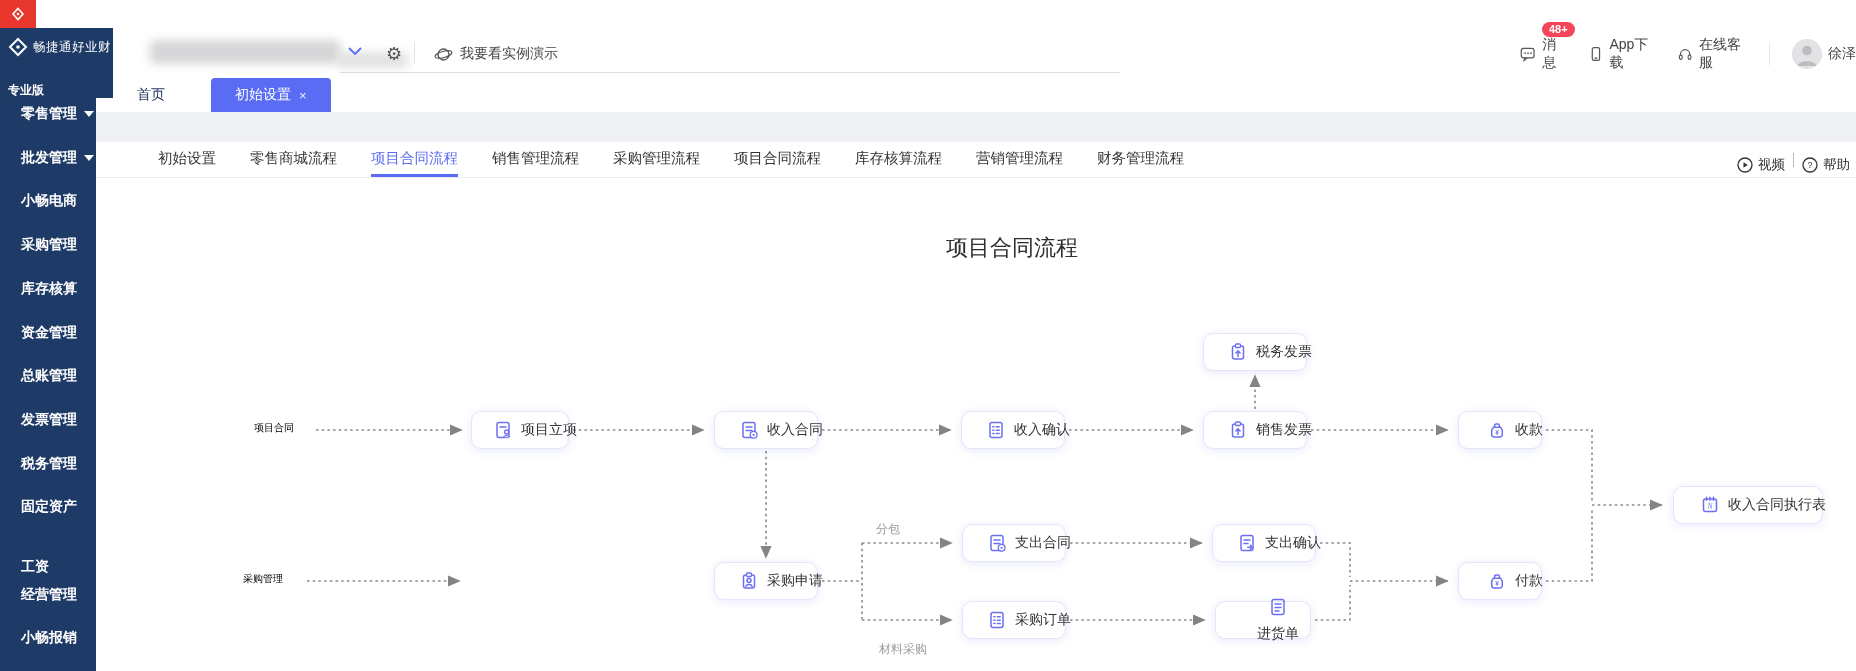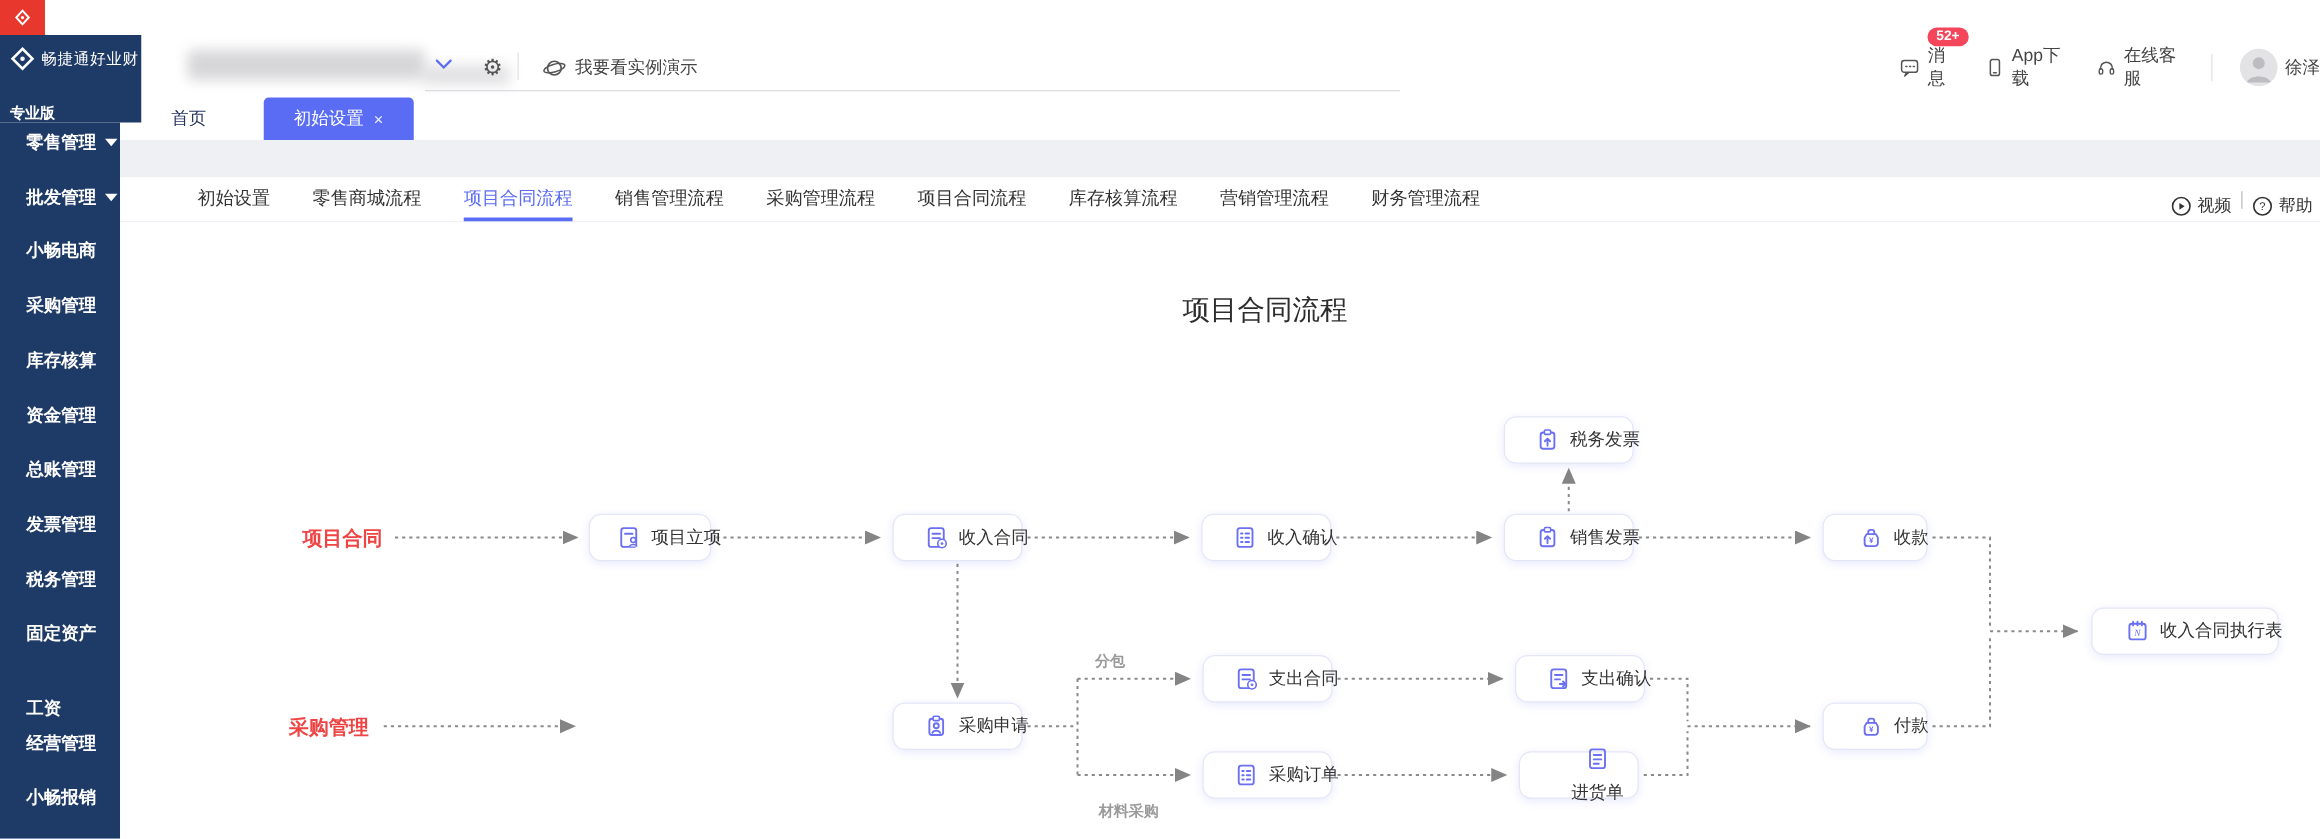--- a/index.html
+++ b/index.html
@@ -53,22 +53,22 @@
     font-size:13.5px;color:#333;}
   .sb-link{display:flex;align-items:center;gap:5px;cursor:pointer;margin-top:10px;}
   #subbar-div{width:1px;height:14px;background:#bbb;}
   
   #canvas{left:96px;top:178px;width:1760px;height:493px;background:#fff;}
   #flow-title{left:812px;top:233px;width:400px;text-align:center;font-size:22px;color:#2d2d2d;font-weight:500;}
   #edges-svg{left:0;top:0;width:1856px;height:671px;pointer-events:none;z-index:4;}
   .flow-node{position:absolute;height:38px;background:#fff;border:1px solid #e4e6f8;border-radius:10px;
     box-shadow:0 2px 8px rgba(90,108,243,.14);display:flex;align-items:center;justify-content:center;gap:8px;
     font-size:14px;color:#333;font-weight:500;box-sizing:border-box;z-index:5;cursor:pointer;white-space:nowrap;padding-left:30px;}
-  .row-label{position:absolute;font-size:16px;color:#ef4444;font-weight:700;white-space:nowrap;z-index:5;}
-  .branch-label{position:absolute;font-size:12px;color:#9a9a9a;white-space:nowrap;z-index:5;font-weight:bold;}
+  .row-label{position:absolute;font-size:10px;color:#000000;font-weight:400;white-space:nowrap;z-index:5;}
+  .branch-label{position:absolute;font-size:12px;color:#9a9a9a;white-space:nowrap;z-index:5;}
   svg{display:block;}
 </style>
 </head>
 <body>
 
 <div class="abs" id="red-chip">
   <svg width="16" height="16" viewBox="0 0 16 16">
     <path d="M8 2.5l5 5.5-5 5.5L3 8z" fill="none" stroke="#fff" stroke-width="1.6"></path>
     <circle cx="8" cy="8" r="1.3" fill="#fff"></circle>
   </svg>
@@ -94,21 +94,21 @@
 </div>
 
 <div class="abs" id="topbar-right">
   <div class="tb-item">
     <svg width="19" height="18" viewBox="0 0 19 18">
       <rect x="1.5" y="2.5" width="15" height="11" rx="2.5" fill="none" stroke="#555" stroke-width="1.4"></rect>
       <path d="M6 13.5L4.5 17l4-3.5" fill="none" stroke="#555" stroke-width="1.4" stroke-linejoin="round"></path>
       <path d="M5.5 8h1M9 8h1M12.5 8h1" stroke="#555" stroke-width="1.5" stroke-linecap="round"></path>
     </svg>
     <span>消息</span>
-    <span id="msg-badge">52+</span>
+    <span id="msg-badge">48+</span>
   </div>
   <div class="tb-item">
     <svg width="18" height="18" viewBox="0 0 18 18">
       <rect x="5" y="1.5" width="8.5" height="15" rx="2" fill="none" stroke="#555" stroke-width="1.4"></rect>
       <path d="M8 13.8h2.5" stroke="#555" stroke-width="1.4" stroke-linecap="round"></path>
     </svg>
     <span>App下载</span>
   </div>
   <div class="tb-item">
     <svg width="19" height="18" viewBox="0 0 19 18">

